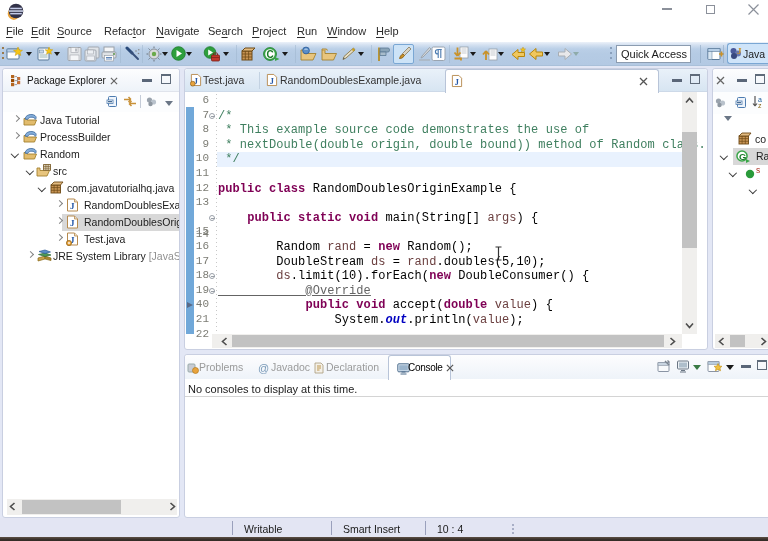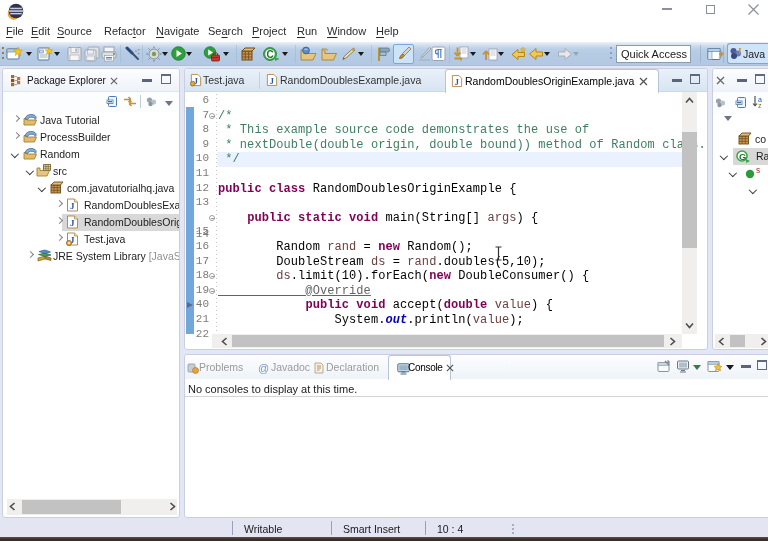--- a/index.html
+++ b/index.html
@@ -411,21 +411,20 @@
     <span class="ticon" style="left:81px;top:4px"><svg width="12" height="14" viewBox="0 0 13 14">
           <path d="M1.5 1 L8.5 1 L11.5 4 L11.5 13 L1.5 13z" fill="#fff" stroke="#b68a4e" stroke-width="1"></path>
           <text x="4" y="11" font-size="9" font-weight="bold" fill="#2457a8" font-family="Liberation Serif,serif">J</text>
         </svg></span>
     <div class="edtab" style="left:95px;top:5px">RandomDoublesExample.java</div>
     <div id="activetab">
       <span class="ticon" style="left:5px;top:4px"><svg width="12" height="14" viewBox="0 0 13 14">
             <path d="M1.5 1 L8.5 1 L11.5 4 L11.5 13 L1.5 13z" fill="#fff" stroke="#b68a4e" stroke-width="1"></path>
             <text x="4" y="11" font-size="9" font-weight="bold" fill="#2457a8" font-family="Liberation Serif,serif">J</text>
           </svg></span>
-      <div class="edtab" style="left:19px;top:5px;color:#000">RandomDoublesOriginExample.java</div>
       <svg class="abs" style="left:193px;top:7px" width="9" height="9" viewBox="0 0 9 9">
           <path d="M1 1 L8 8 M8 1 L1 8" stroke="#555" stroke-width="1.3"></path>
         </svg>
     </div>
     <div class="abs" style="left:487px;top:10px;width:10px;height:3px;background:#5a6678"></div>
     <div class="abs" style="left:505px;top:5px;width:10px;height:10px;border:1px solid #5f6b7a;border-top-width:2px"></div>
   </div>
   <div id="codewrap">
 
     <div class="abs" style="left:32px;top:60.4px;width:465px;height:15px;background:#e9f2fe"></div>

